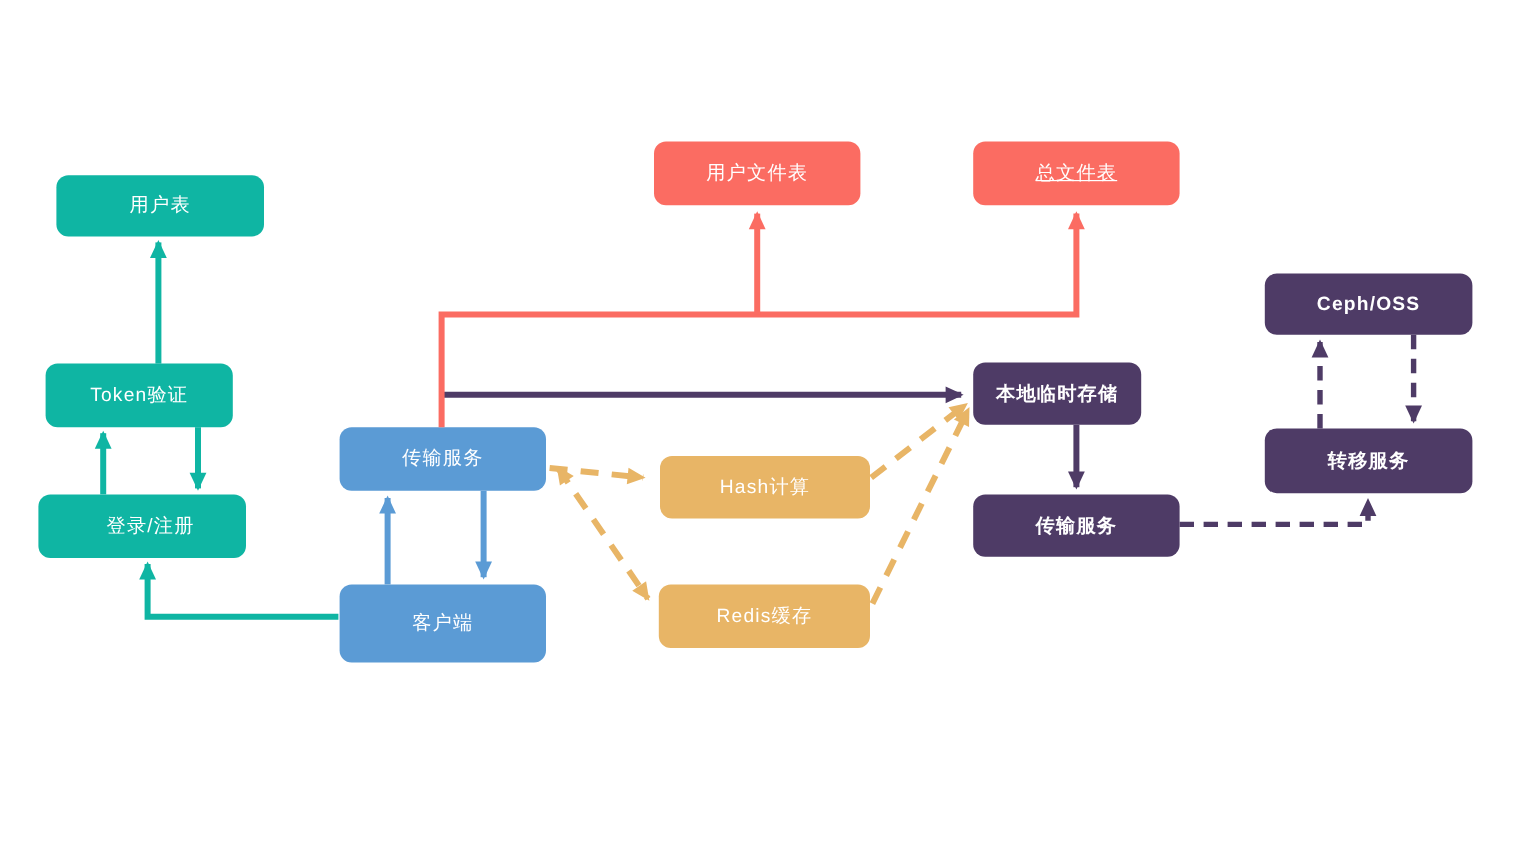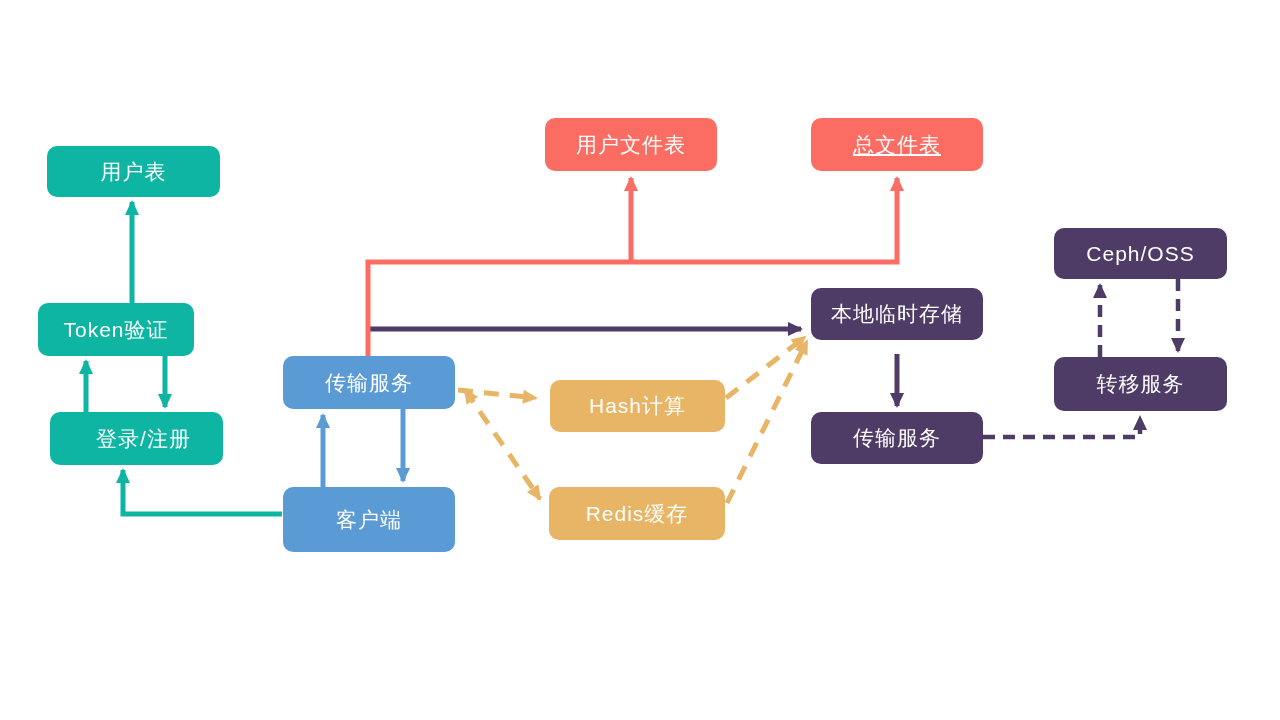--- a/index.html
+++ b/index.html
@@ -7,32 +7,32 @@
     width:1280px;height:720px;
     background:var(--c-background,#ffffff);
     font-family:"Liberation Sans","DejaVu Sans",sans-serif;
     overflow:hidden;
   }
   .canvas{position:relative;width:1280px;height:720px;}
   .node{
     position:absolute;
     display:flex;align-items:center;justify-content:center;
     color:var(--c-text,#ffffff);
-    font-size:21px;
+    font-size:16px;
     letter-spacing:1px;
     border-radius:10px;
     box-sizing:border-box;
     z-index:1;
     white-space:nowrap;
   }
   .n-teal  {background:var(--c-teal,#0FB5A3);}
   .n-coral {background:var(--c-coral,#FB6C62);}
   .n-blue  {background:var(--c-blue,#5B9BD5);}
   .n-gold  {background:var(--c-gold,#E8B566);}
-  .n-purple{background:var(--c-purple,#4E3B66);}
+  .n-purple{background:var(--c-purple,#4E3B66);font-weight:bold;}
 
   svg.wires{position:absolute;left:0;top:0;z-index:2;pointer-events:none;}
   .w-teal  {stroke:var(--c-teal,#0FB5A3);}
   .w-coral {stroke:var(--c-coral,#FB6C62);}
   .w-blue  {stroke:var(--c-blue,#5B9BD5);}
   .w-gold  {stroke:var(--c-gold,#E8B566);}
   .w-purple{stroke:var(--c-purple,#4E3B66);}
   .wire{fill:none;stroke-width:5;}
   .dash-gold{stroke-dasharray:15 11;}
   .dash-purple{stroke-dasharray:12 8;stroke-width:4.5;}
@@ -44,35 +44,35 @@
 </style>
 </head>
 <body>
 
 <div class="canvas">
 
   <div class="node n-teal" style="left:47px;  top:146px; width:173px; height:51px;">用户表</div>
 
   <div class="node n-teal" style="left:38px;  top:303px; width:156px; height:53px;">Token验证</div>
 
-  <div class="node n-teal" style="left:50px;  top:412px; width:173px; height:53px;padding-left:14px;">登录/注册</div>
+  <div class="node n-teal" style="left:32px;  top:412px; width:173px; height:53px;padding-left:14px;">登录/注册</div>
 
   <div class="node n-coral" style="left:545px; top:118px; width:172px; height:53px;">用户文件表</div>
 
   <div class="node n-coral" style="left:811px; top:118px; width:172px; height:53px;text-decoration:underline;">总文件表</div>
 
   <div class="node n-blue" style="left:283px; top:356px; width:172px; height:53px;">传输服务</div>
 
   <div class="node n-blue" style="left:283px; top:487px; width:172px; height:65px;">客户端</div>
 
   <div class="node n-gold" style="left:550px; top:380px; width:175px; height:52px;">Hash计算</div>
 
   <div class="node n-gold" style="left:549px; top:487px; width:176px; height:53px;">Redis缓存</div>
 
-  <div class="node n-purple" style="left:811px; top:288px; width:172px; height:52px;">本地临时存储</div>
+  <div class="node n-purple" style="left:811px; top:302px; width:140px; height:52px;">本地临时存储</div>
 
   <div class="node n-purple" style="left:811px; top:412px; width:172px; height:52px;">传输服务</div>
 
   <div class="node n-purple" style="left:1054px;top:228px; width:173px; height:51px;">Ceph/OSS</div>
 
   <div class="node n-purple" style="left:1054px;top:357px; width:173px; height:54px;">转移服务</div>
 
   <svg class="wires" width="1280" height="720" viewBox="0 0 1280 720">
     <defs>
       <marker id="ah-teal" markerUnits="userSpaceOnUse" markerWidth="18" markerHeight="16" refX="14" refY="8" orient="auto-start-reverse">

